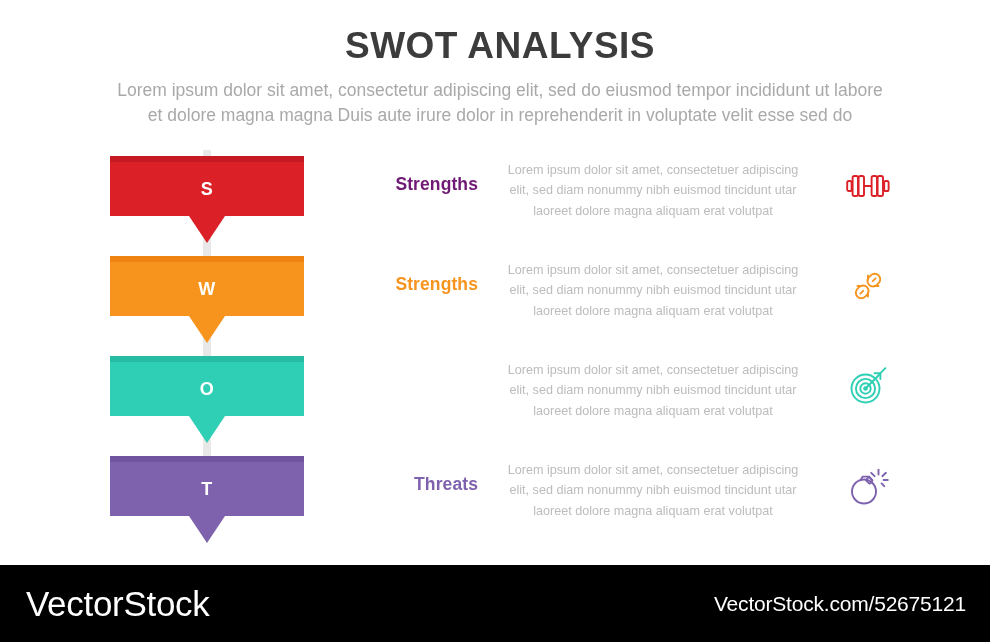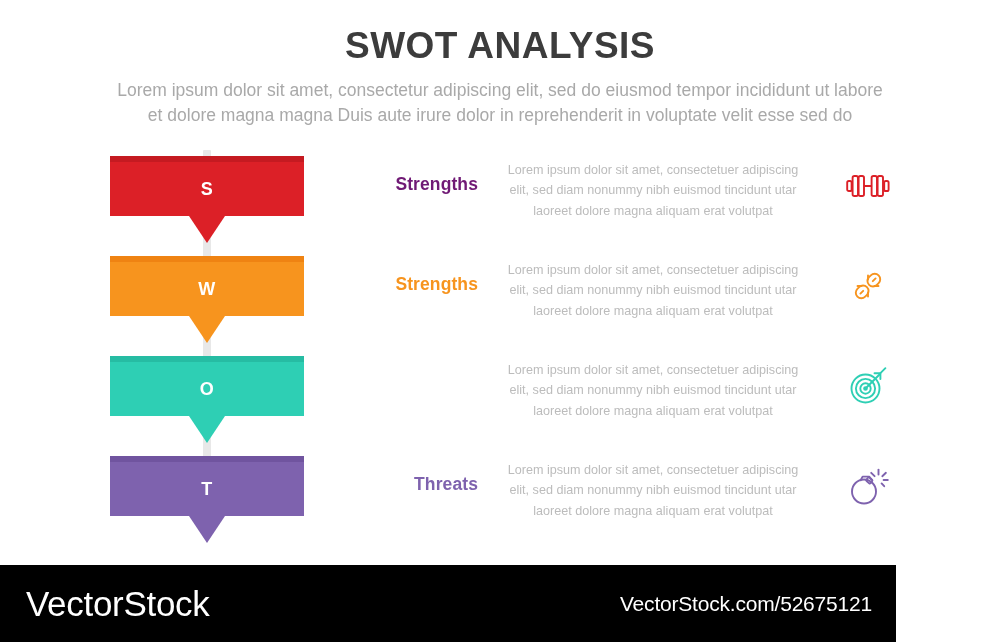--- a/index.html
+++ b/index.html
@@ -167,21 +167,21 @@
   }
   .icon-box svg {
     display: block;
   }
 
   
   .footer {
     position: absolute;
     left: 0;
     top: 565px;
-    width: 896px;
+    width: 990px;
     height: 77px;
     background: #000000;
   }
   .footer-brand {
     position: absolute;
     left: 26px;
     top: 50%;
     transform: translateY(-50%);
     color: #ffffff;
     font-size: 35px;

